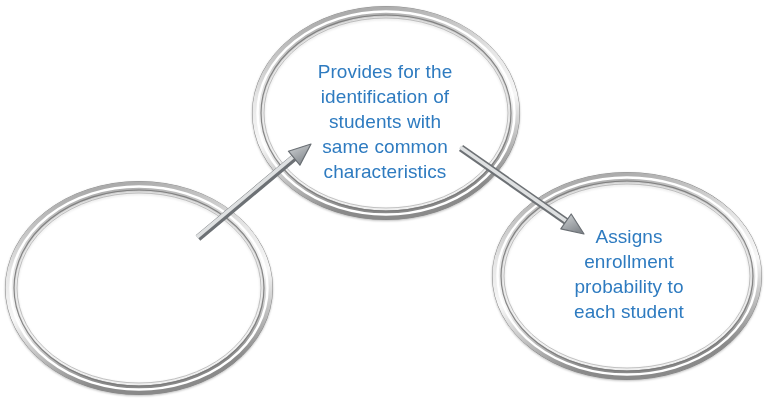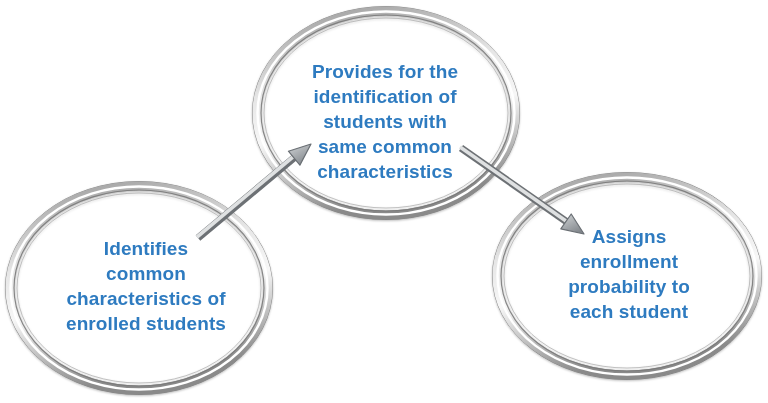--- a/index.html
+++ b/index.html
@@ -12,21 +12,21 @@
   }
   .canvas svg{position:absolute;left:0;top:0;}
   .node-label{
     position:absolute;
     transform:translate(-50%,-50%);
     text-align:center;
     white-space:pre-line;
     color:#2e7bc0;
     font-size:19px;
     line-height:1.32;
-    font-weight:700;
+    font-weight:400;
     letter-spacing:0.1px;
   }
   .label-left  {left:146px;top:286px;}
   .label-middle{left:385px;top:122px;}
   .label-right {left:629px;top:274px;}
   .ring{filter:drop-shadow(0px 1.5px 1px rgba(0,0,0,0.28));}
 </style>
 </head>
 <body>
 
@@ -76,24 +76,20 @@
       <polygon points="311,144 299.9,165.1 288.4,151.2" fill="url(#headGrad)" stroke="#6a6f74" stroke-width="1.2" stroke-linejoin="round"></polygon>
     </g>
 
     <g>
       <line x1="461" y1="148" x2="567" y2="222" stroke="#6d7175" stroke-width="7.2"></line>
       <line x1="460" y1="147" x2="566" y2="221" stroke="#dfe1e2" stroke-width="3.6"></line>
       <polygon points="584,234 560.8,228.8 571.2,214.0" fill="url(#headGrad)" stroke="#6a6f74" stroke-width="1.2" stroke-linejoin="round"></polygon>
     </g>
   </svg>
 
-  <div class="node-label label-left">Identifies
-common
-characteristics of
-enrolled students</div>
 
   <div class="node-label label-middle">Provides for the
 identification of
 students with
 same common
 characteristics</div>
 
   <div class="node-label label-right">Assigns
 enrollment
 probability to

